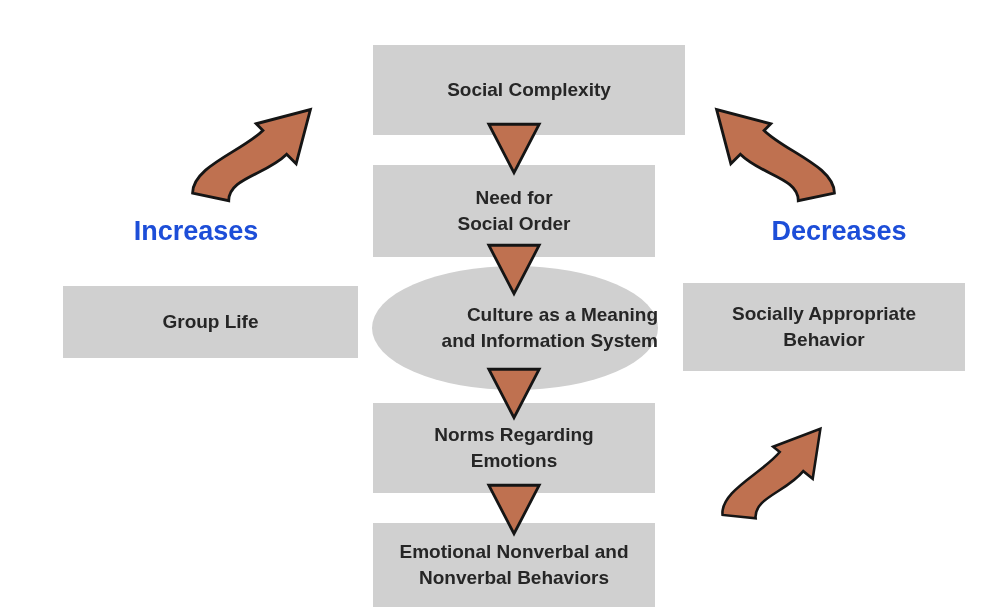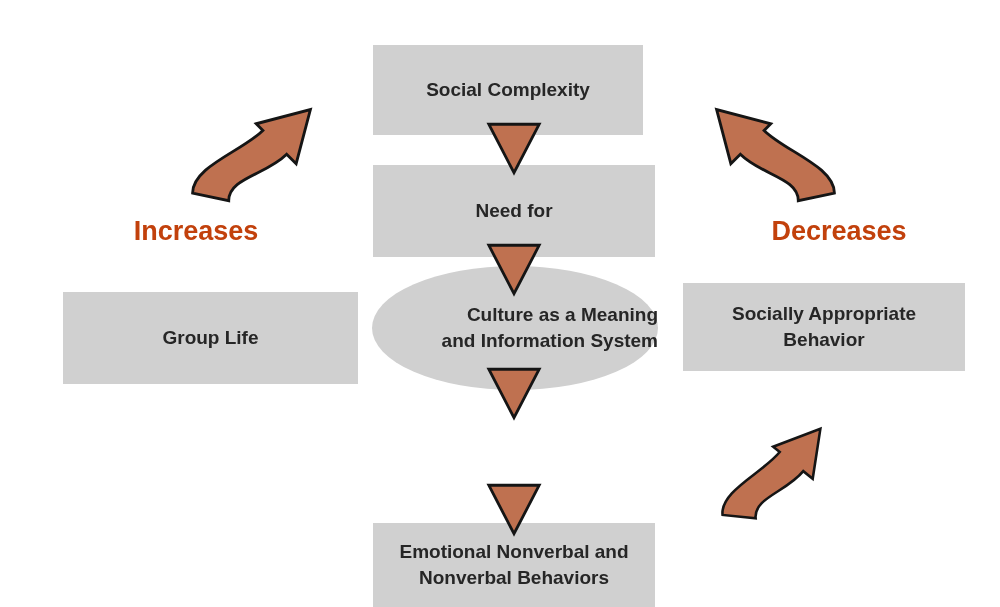--- a/index.html
+++ b/index.html
@@ -30,41 +30,41 @@
     font-weight: bold;
     font-size: 19px;
     line-height: 1.38;
   }
   .ellipse { border-radius: 50%; }
   .flow-label {
     position: absolute;
     font-size: 27px;
     font-weight: bold;
     text-align: center;
-    color: #c2410c;
+    color: #1d4ed8;
   }
   svg.shape { position: absolute; overflow: visible; }
   .arrow-fill {
     fill: var(--arrow-fill);
     stroke: var(--arrow-outline);
     stroke-width: 3;
     stroke-linejoin: miter;
   }
   
-  .n1 { left: 373px; top: 45px;  width: 270px; height: 90px; }
+  .n1 { left: 373px; top: 45px;  width: 312px; height: 90px; }
   .n2 { left: 373px; top: 165px; width: 282px; height: 92px; }
   .n3 { left: 372px; top: 266px; width: 286px; height: 124px; align-items: flex-end; }
   .n4 { left: 373px; top: 403px; width: 282px; height: 90px; }
   .n5 { left: 373px; top: 523px; width: 282px; height: 84px; }
   .t1 { left: 486px; top: 121px; width: 56px; height: 55px; }
   .t2 { left: 486px; top: 242px; width: 56px; height: 55px; }
   .t3 { left: 486px; top: 366px; width: 56px; height: 55px; }
   .t4 { left: 486px; top: 482px; width: 56px; height: 55px; }
   
-  .box-left  { left: 63px;  top: 292px; width: 295px; height: 92px; }
+  .box-left  { left: 63px;  top: 286px; width: 295px; height: 72px; }
   .box-right { left: 683px; top: 283px; width: 282px; height: 88px; }
   .lbl-left  { left: 106px; top: 216px; width: 180px; }
   .lbl-right { left: 749px; top: 216px; width: 180px; }
   .arrow-left   { left: 183px; top: 100px; width: 137px; height: 114px; }
   .arrow-right  { left: 706px; top: 100px; width: 139px; height: 114px; transform: scaleX(-1); }
   .arrow-bottom { left: 712px; top: 410px; width: 120px; height: 134px; transform: rotate(-6deg); }
 </style>
 </head>
 <body>
 
@@ -76,27 +76,32 @@
 </svg>
 
 <div class="canvas">
 
   <div class="node n1">
     <span>Social Complexity</span>
   </div>
 
   <div class="node n2">
     <span>Need for</span>
+    <span>Social Order</span>
   </div>
 
   <div class="node ellipse n3">
     <span>Culture as a Meaning</span>
     <span>and Information System</span>
   </div>
 
+  <div class="node n4">
+    <span>Norms Regarding</span>
+    <span>Emotions</span>
+  </div>
 
   <div class="node n5">
     <span>Emotional Nonverbal and</span>
     <span>Nonverbal Behaviors</span>
   </div>
 
   <svg class="shape t1" viewBox="0 0 60 58">
     <use href="#down-triangle-shape" class="arrow-fill"></use>
   </svg>
   <svg class="shape t2" viewBox="0 0 60 58">

